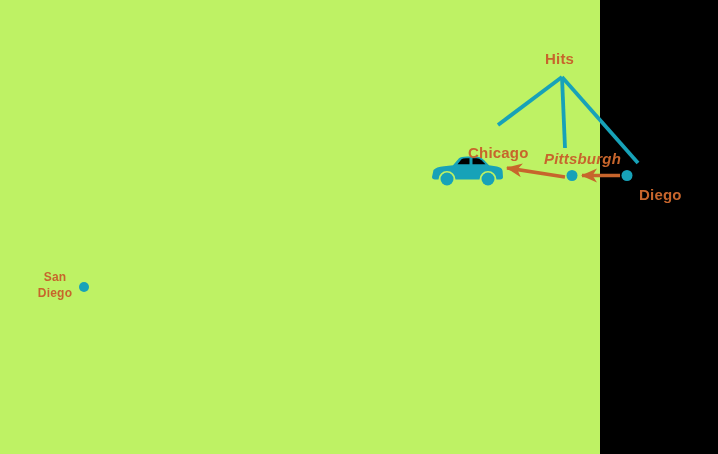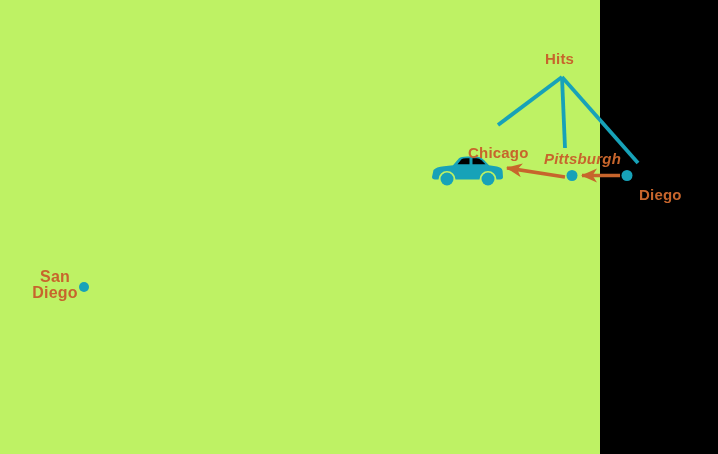--- a/index.html
+++ b/index.html
@@ -33,21 +33,21 @@
     white-space: nowrap;
     letter-spacing: 0.2px;
   }
   .lbl-hits       { left: 545px; top: 51px; }
   .lbl-chicago    { left: 468px; top: 145px; }
   .lbl-pittsburgh { left: 544px; top: 151px; font-style: italic; }
   .lbl-philly     { left: 639px; top: 187px; }
   .lbl-san-diego  {
     left: 30px; top: 269px;
     width: 50px;
-    font-size: 16px;
+    font-size: 12px;
     line-height: 16px;
     text-align: center;
     white-space: normal;
   }
   .teal-line {
     stroke: #17a2b8;
     stroke-width: 3.8;
     stroke-linecap: butt;
     fill: none;
   }

